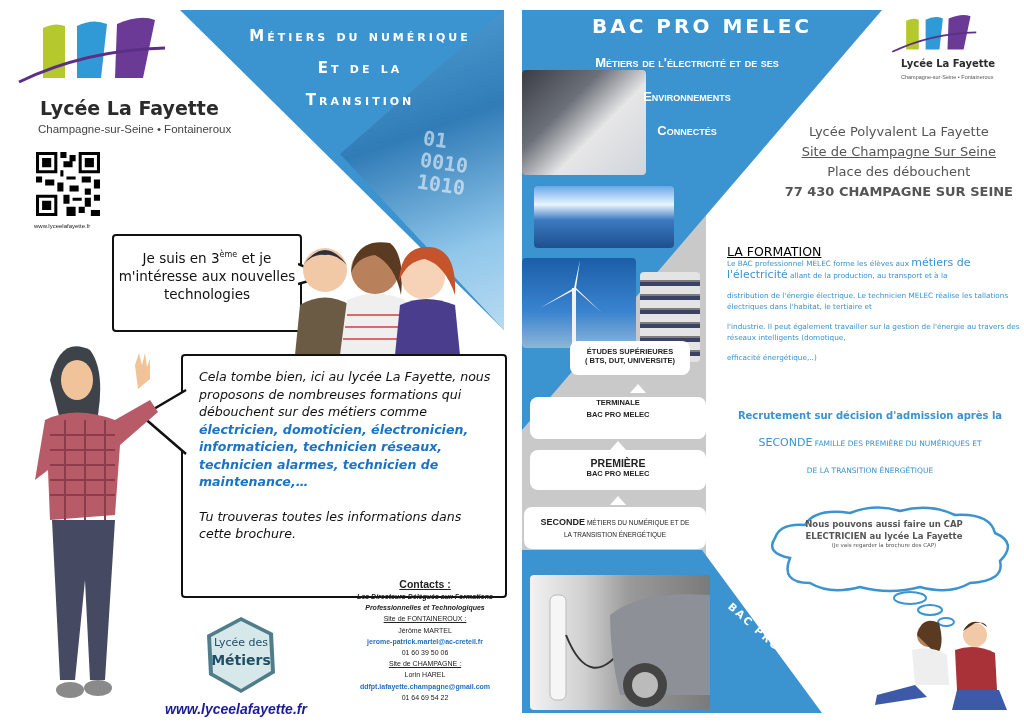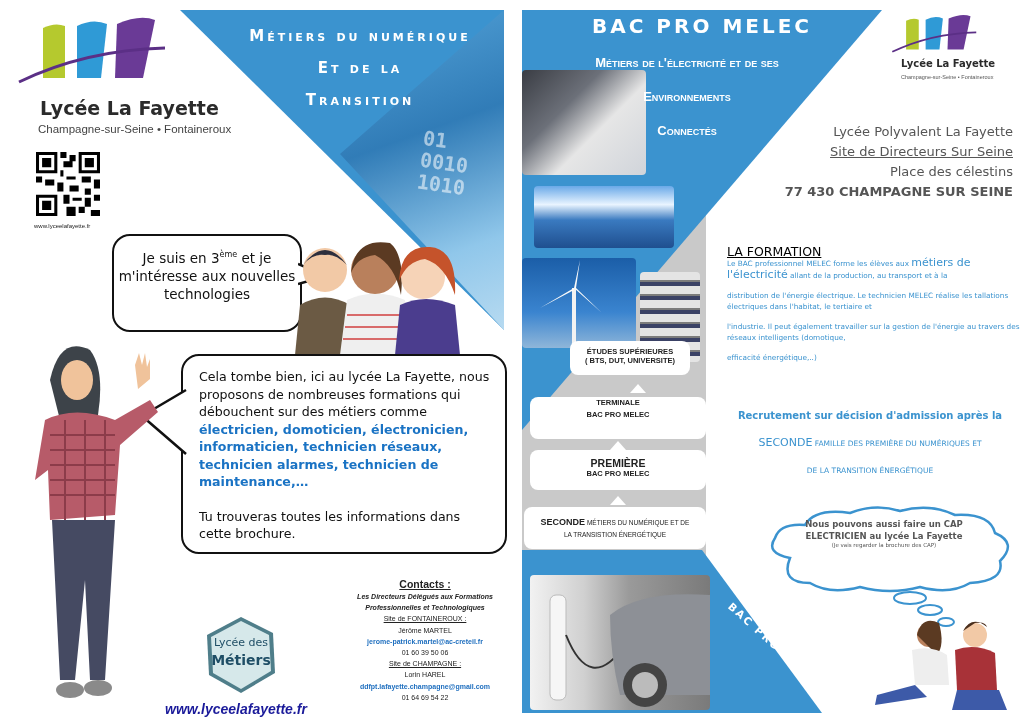--- a/index.html
+++ b/index.html
@@ -20,26 +20,26 @@
     transform: rotate(8deg); line-height: 22px; }
   .l-title { left: 215px; top: 20px; width: 290px; text-align: center; color: #fff;
     font: bold 15px "DejaVu Sans", sans-serif; letter-spacing: 3px; line-height: 32px; font-variant: small-caps; }
 
   .logo { left: 15px; top: 10px; width: 160px; height: 75px; }
   .school { left: 40px; top: 97px; font: bold 19px "DejaVu Sans", sans-serif; color: #2b2b2b; }
   .sites { left: 38px; top: 123px; font: 11.5px "Liberation Sans", sans-serif; color: #444; }
   .qr { left: 36px; top: 152px; width: 64px; height: 64px; }
   .qr-url { left: 34px; top: 223px; font: 6px "Liberation Sans", sans-serif; color: #222; }
 
-  .bubble { background: #fff; border: 2.5px solid #111; border-radius: 18px; color: #111;
+  .bubble { background: #fff; border: 2.5px solid #111; border-radius: 4px; color: #111;
     font-family: "DejaVu Sans", sans-serif; }
   .b1 { left: 112px; top: 234px; width: 190px; height: 98px; text-align: center; font-size: 13.5px; line-height: 18px; padding-top: 10px; }
   .b1 sup { font-size: 8px; }
   .b1-tail { left: 298px; top: 262px; width: 30px; height: 26px; }
-  .b2 { left: 181px; top: 354px; width: 326px; height: 200px; font-size: 12.6px; line-height: 17.5px; padding: 12px 10px 0 16px; }
+  .b2 { left: 181px; top: 354px; width: 326px; height: 244px; font-size: 12.6px; line-height: 17.5px; padding: 12px 10px 0 16px; font-style: italic; }
   .b2 .hl { color: #1a73c4; font-weight: bold; }
   .b2-tail { left: 140px; top: 388px; width: 48px; height: 70px; }
 
   .kids { left: 295px; top: 235px; width: 170px; height: 120px; }
   .woman { left: 20px; top: 340px; width: 140px; height: 375px; }
 
   .lm-badge { left: 203px; top: 615px; width: 76px; height: 80px; }
   .lm-t1 { left: 203px; top: 636px; width: 76px; text-align: center; font: 11px "DejaVu Sans", sans-serif; color: #1f4e66; }
   .lm-t2 { left: 203px; top: 652px; width: 76px; text-align: center; font: bold 14px "DejaVu Sans", sans-serif; color: #1f4e66; }
   .web { left: 165px; top: 701px; font: italic bold 14px "Liberation Sans", sans-serif; color: #1a1a9a; }
@@ -81,21 +81,21 @@
   .s-sec { left: 12px; top: 507px; width: 182px; height: 42px; padding-top: 9px; font: 6.5px "Liberation Sans", sans-serif; line-height: 12px; }
   .s-sec b { font-size: 9px; }
   .arrow-up { width: 0; height: 0; border-left: 8px solid transparent; border-right: 8px solid transparent; border-bottom: 9px solid #fff; }
 
   .vert { left: 222px; top: 600px; color: #fff; font: bold 10.5px "DejaVu Sans", sans-serif; letter-spacing: 2px;
     transform: rotate(42deg); transform-origin: left top; white-space: nowrap; }
 
   .r-logo { left: 378px; top: 8px; width: 92px; height: 48px; }
   .r-school { left: 389px; top: 58px; font: bold 10px "DejaVu Sans", sans-serif; color: #2b2b2b; }
   .r-sites { left: 389px; top: 74px; font: 5.5px "Liberation Sans", sans-serif; color: #555; }
-  .addr { right: 11px; top: 122px; text-align: right; color: #555; font: 13px "DejaVu Sans", sans-serif; line-height: 20px; }
+  .addr { right: 11px; top: 122px; text-align: center; color: #555; font: 13px "DejaVu Sans", sans-serif; line-height: 20px; }
   .addr .u { text-decoration: underline; }
   .addr .b { font-weight: bold; }
 
   .form-h { left: 215px; top: 244px; color: #000000; font: 12.5px "DejaVu Sans", sans-serif; text-decoration: underline; }
   .form-p { left: 215px; top: 257px; width: 297px; color: #3b93cf; font: 7.3px "DejaVu Sans", sans-serif; }
   .form-p p { line-height: 11px; margin-bottom: 9px; }
   .form-p .big { font-size: 11px; }
   .recr { left: 208px; top: 402px; width: 300px; text-align: center; color: #3b93cf; font: bold 10px "DejaVu Sans", sans-serif; line-height: 27px; }
   .recr .sm { font-size: 7.5px; font-weight: normal; }
   .recr .md { font-size: 11px; font-weight: normal; }
@@ -253,22 +253,22 @@
     <path d="M28 18 Q40 12 50 16 L50 68 L28 68 Z" fill="#b5c92e"></path>
     <path d="M62 16 Q78 8 92 14 L86 68 L62 68 Z" fill="#2f9ad6"></path>
     <path d="M102 14 Q125 4 140 10 L128 68 L100 68 Z" fill="#6a3a96"></path>
     <path d="M4 72 Q70 40 150 38" stroke="#5b2f86" stroke-width="3" fill="none"></path>
   </svg>
   <div class="abs r-school">Lycée La Fayette</div>
   <div class="abs r-sites">Champagne-sur-Seine • Fontaineroux</div>
 
   <div class="abs addr">
     <div>Lycée Polyvalent La Fayette</div>
-    <div class="u">Site de Directeurs Sur Seine</div>
-    <div>Place des célestins</div>
+    <div class="u">Site de Champagne Sur Seine</div>
+    <div>Place des débouchent</div>
     <div class="b">77 430  CHAMPAGNE SUR SEINE</div>
   </div>
 
   <div class="abs form-h">LA FORMATION</div>
   <div class="abs form-p">
     <p><span>Le BAC professionnel MELEC forme les élèves aux </span><span class="big">métiers de l'électricité</span><span> allant de la production, au transport et à la</span></p>
     <p>distribution de l'énergie électrique. Le technicien MELEC réalise les tallations électriques dans l'habitat, le tertiaire et</p>
     <p>l'industrie. Il peut également travailler sur la gestion de l'énergie au travers des réseaux intelligents (domotique,</p>
     <p>efficacité énergétique,..)</p>
   </div>

